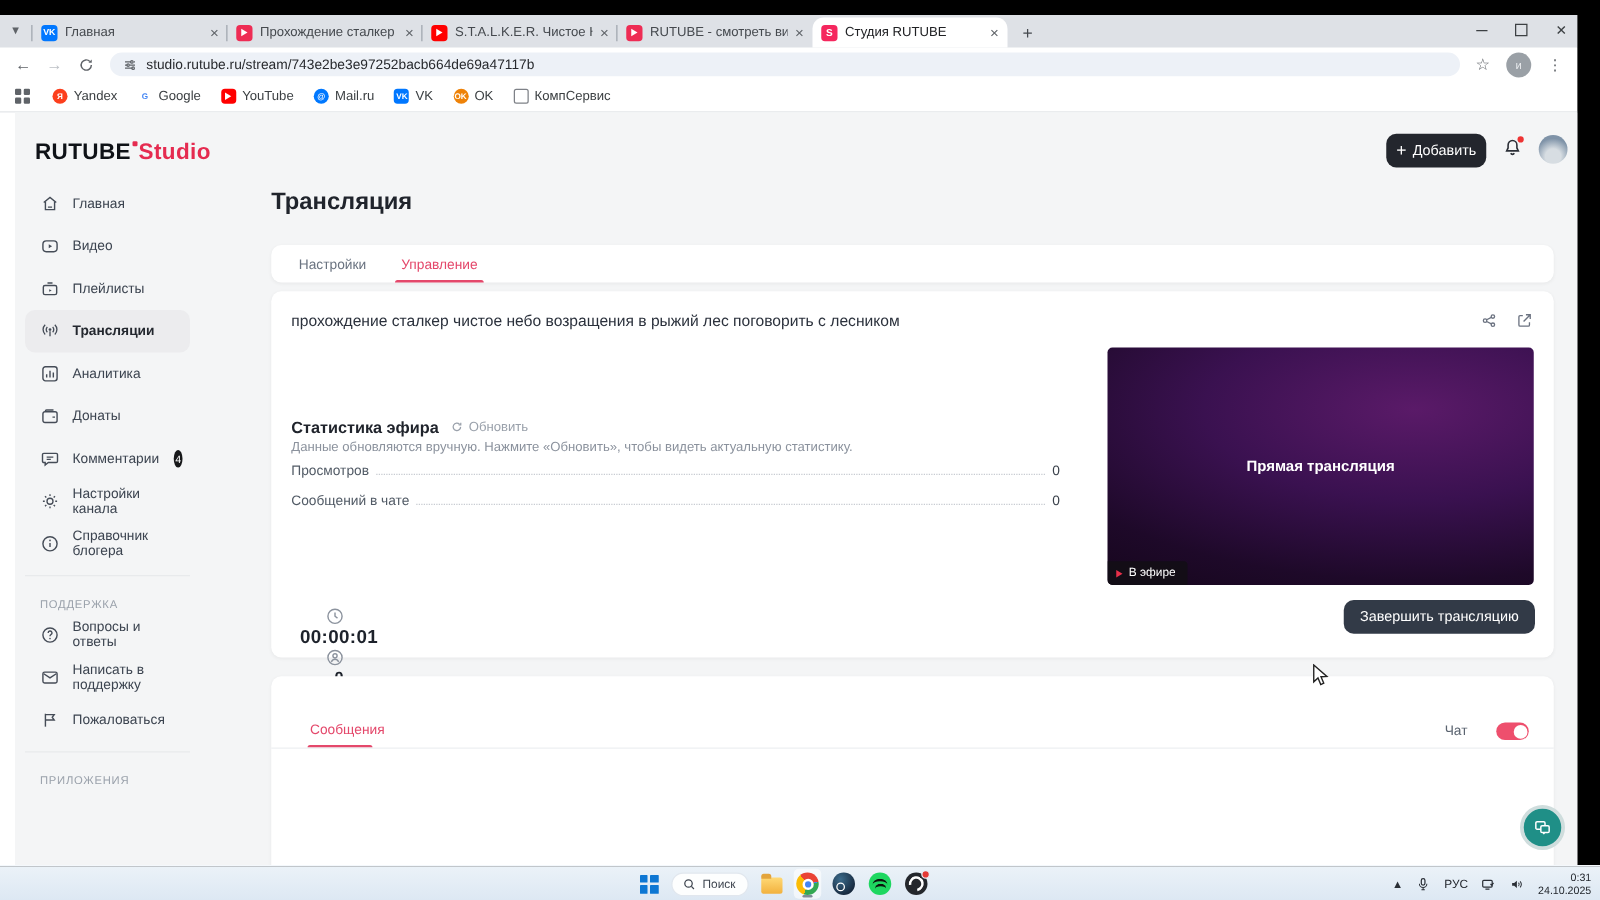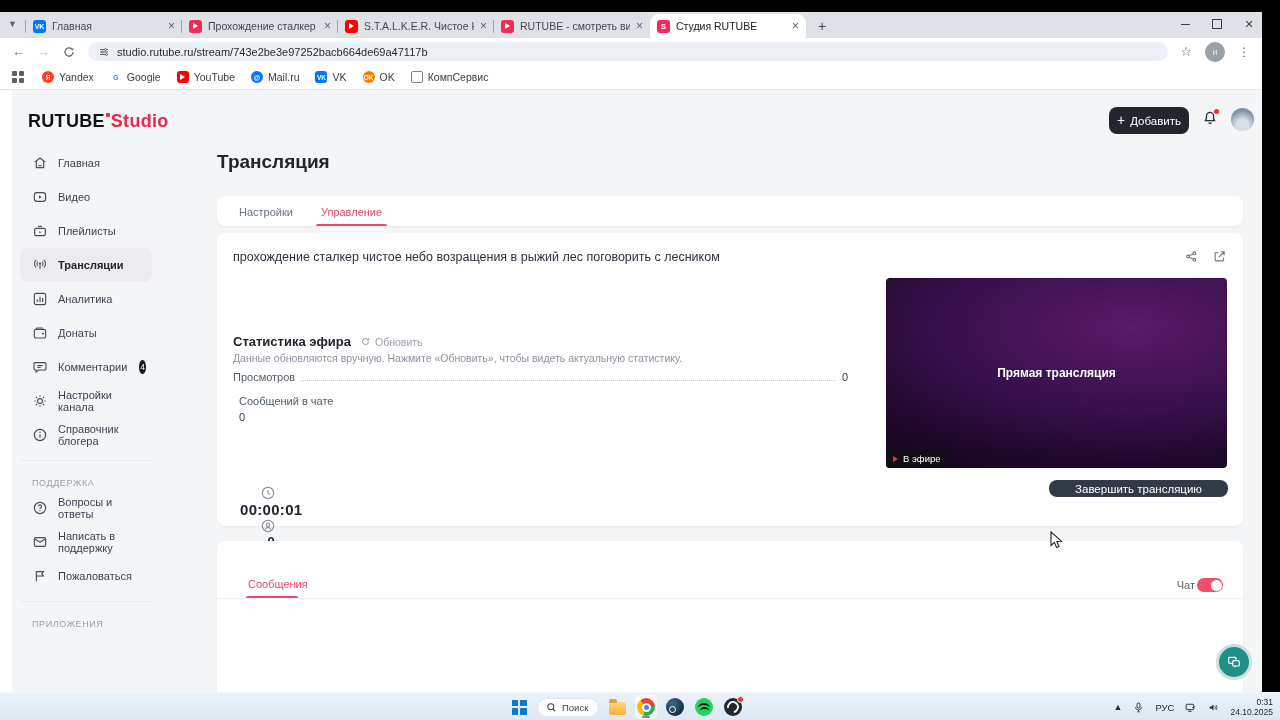--- a/index.html
+++ b/index.html
@@ -95,35 +95,35 @@
   .live-text { color:#fff; font-size:9.5px; }
 
   .stats-head { position:absolute; left:16px; top:101px; display:flex; align-items:center; gap:9px; }
   .stats-title { font-size:13px; font-weight:700; color:#20242c; }
   .refresh-link { display:flex; align-items:center; gap:4px; font-size:10.5px; color:#9aa1ab; }
   .refresh-link svg { width:11px; height:11px; }
   .stats-note { position:absolute; left:16px; top:119px; font-size:10.5px; color:#8b929d; }
   .dotrow { position:absolute; left:16px; width:615px; display:flex; align-items:baseline; font-size:11px; color:#525b66; }
   .dotrow .leader { flex:1; border-bottom:1px dotted #c7cbd1; margin:0 6px 3px; }
   .dotrow .val { color:#39404a; }
-  .dotrow.r0 { top:138px; } .dotrow.r1 { top:162px;flex-direction:column; }
+  .dotrow.r0 { top:138px; } .dotrow.r1 { top:162px; }
 
   .meter-row { position:absolute; left:16px; top:252px; display:flex; align-items:center; color:#8c939e;flex-direction:column; }
   .meter-row .m-ic { width:16px; height:16px; }
   .timer { margin:0 0 0 7px; font-size:15px; font-weight:700; color:#1d222b; letter-spacing:.3px; }
   .count { margin-left:7px; font-size:13px; font-weight:700; color:#1d222b; }
   .gap28 { width:28px; } .gap26 { width:26px; }
 
-  .end-btn { position:absolute; right:15px; top:247px; height:17px; padding:0 26px; background:#323a47; color:#fff; font-size:11.5px; border-radius:8px; display:flex; align-items:center; }
+  .end-btn { position:absolute; right:15px; top:247px; height:27px; padding:0 13px; background:#323a47; color:#fff; font-size:11.5px; border-radius:8px; display:flex; align-items:center; }
 
   .msg-card { position:absolute; left:57px; top:395px; width:1026px; height:290px; background:#fff; border-radius:8px; box-shadow:0 1px 3px rgba(0,0,0,.05); }
   .msg-tab { position:absolute; left:31px; top:37px; font-size:11px; color:#e4486b; }
   .msg-underline { position:absolute; left:29px; top:55px; width:52px; height:2px; background:#e4486b; border-radius:2px 2px 0 0; }
   .msg-divider { position:absolute; left:0; right:0; top:57px; height:1px; background:#edeff2; }
-  .chat-ctl { position:absolute; right:20px; top:37px; display:flex; align-items:center; gap:2px; }
+  .chat-ctl { position:absolute; right:20px; top:37px; display:flex; align-items:center; gap:23px; }
   .chat-label { font-size:11px; color:#5b6470; }
   .toggle { width:26px; height:14px; border-radius:7px; background:#ee4f6d; position:relative; }
   .toggle .knob { position:absolute; right:1.5px; top:1.5px; width:11px; height:11px; border-radius:50%; background:#fff; }
 
   .float-btn { position:absolute; right:22px; bottom:12px; width:36px; height:36px; border-radius:50%; background:#1f8f87; border:3px solid #cfdddd; display:flex; align-items:center; justify-content:center; }
   .float-btn svg { width:16px; height:16px; }
 
   .cursor { position:absolute; left:1050px; top:531px; z-index:50; }
 
   

